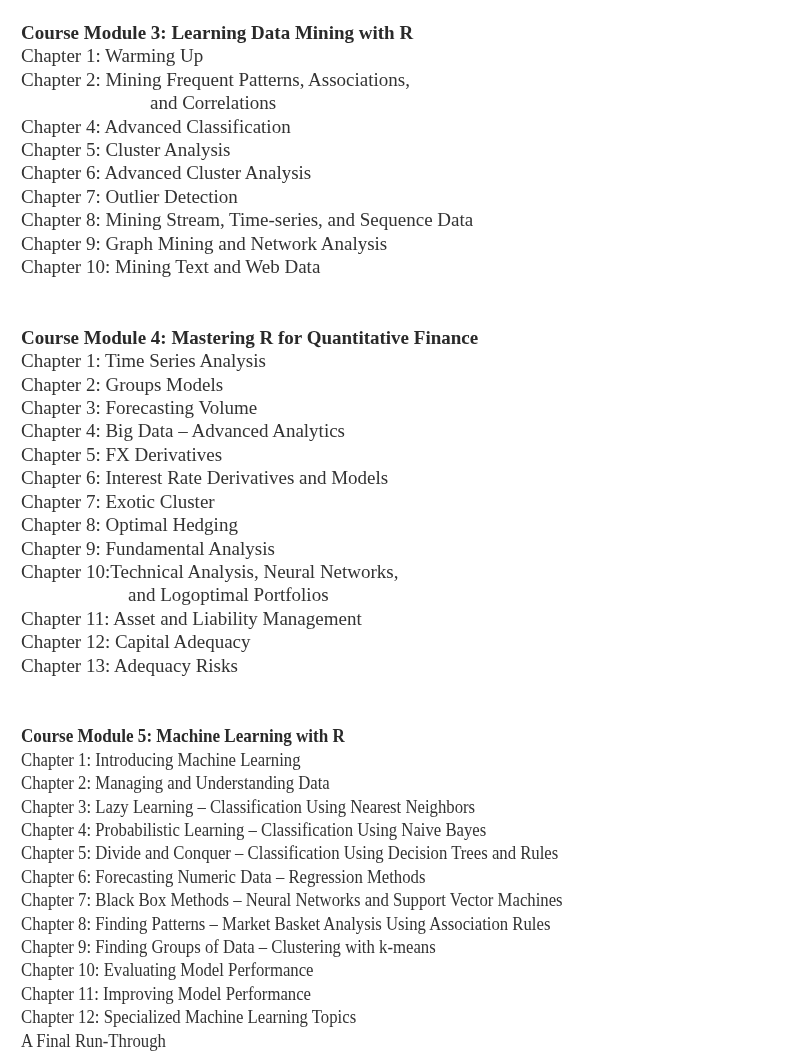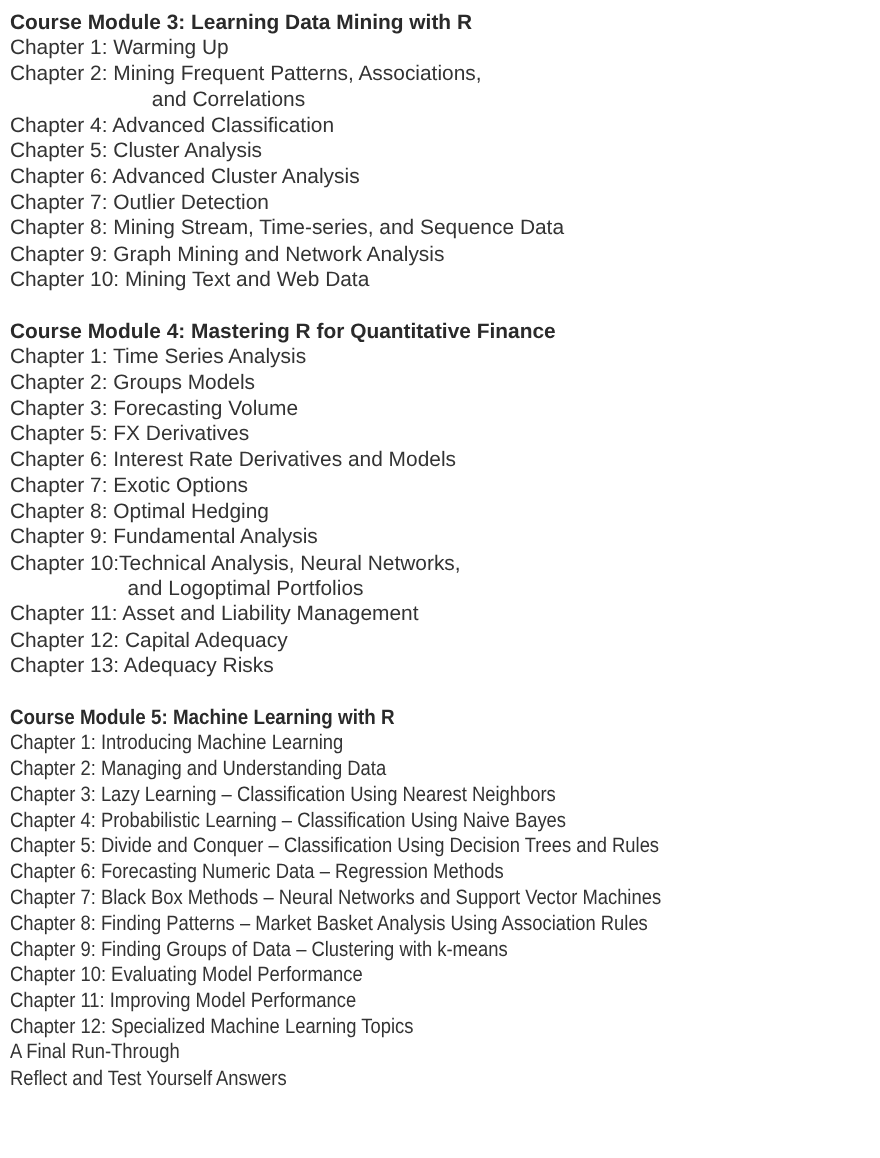--- a/index.html
+++ b/index.html
@@ -15,21 +15,22 @@
       font-family: "Liberation Sans", sans-serif;
       color: #333333;
     }
     .page {
       position: absolute;
       left: 9px;
       top: 9px;
       width: 790px;
     }
     .module {
-      margin: 0;
+      margin: 12px;
+      font-family: Liberation Serif, serif;
     }
     .module-title {
       font-size: 19px;
       line-height: 23.4px;
       font-weight: bold;
       color: #2a2a2a;
       white-space: nowrap;
     }
     .line {
       font-size: 19px;
@@ -70,23 +71,24 @@
     <div class="line">Chapter 10: Mining Text and Web Data</div>
   </section>
 
   <div class="gap"></div>
 
   <section class="module" id="mod4">
     <div class="module-title">Course Module 4: Mastering R for Quantitative Finance</div>
     <div class="line">Chapter 1: Time Series Analysis</div>
     <div class="line">Chapter 2: Groups Models</div>
     <div class="line">Chapter 3: Forecasting Volume</div>
+    <div class="line">Chapter 4: Big Data – Advanced Analytics</div>
     <div class="line">Chapter 5: FX Derivatives</div>
     <div class="line">Chapter 6: Interest Rate Derivatives and Models</div>
-    <div class="line">Chapter 7: Exotic Options</div>
+    <div class="line">Chapter 7: Exotic Cluster</div>
     <div class="line">Chapter 8: Optimal Hedging</div>
     <div class="line">Chapter 9: Fundamental Analysis</div>
     <div class="line">Chapter 10:Technical Analysis, Neural Networks,</div>
     <div class="line cont" style="padding-left:107px">and Logoptimal Portfolios</div>
     <div class="line">Chapter 11: Asset and Liability Management</div>
     <div class="line">Chapter 12: Capital Adequacy</div>
     <div class="line">Chapter 13: Adequacy Risks</div>
   </section>
 
   <div class="gap"></div>

